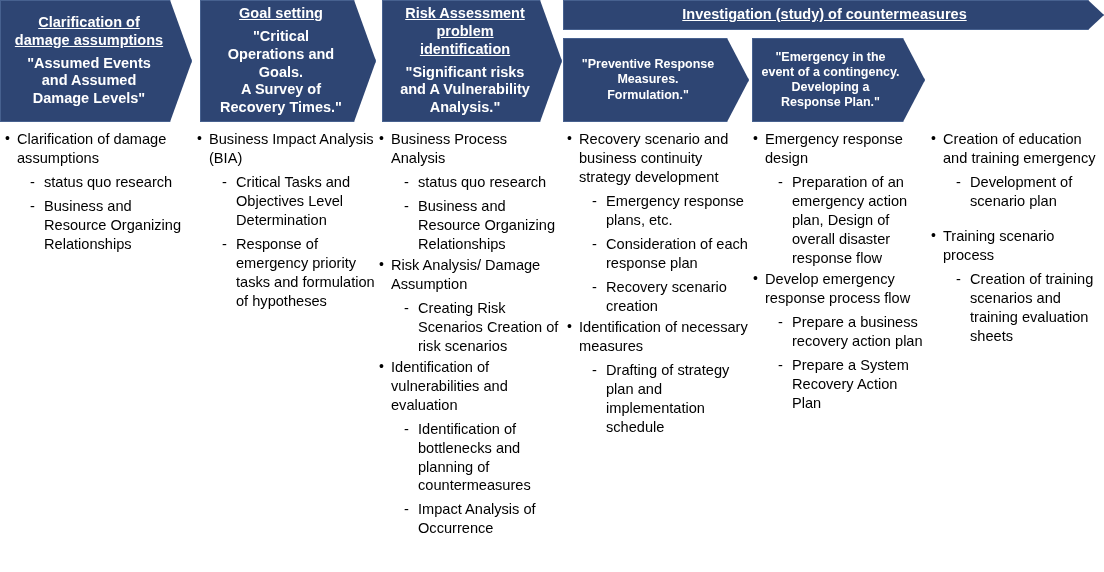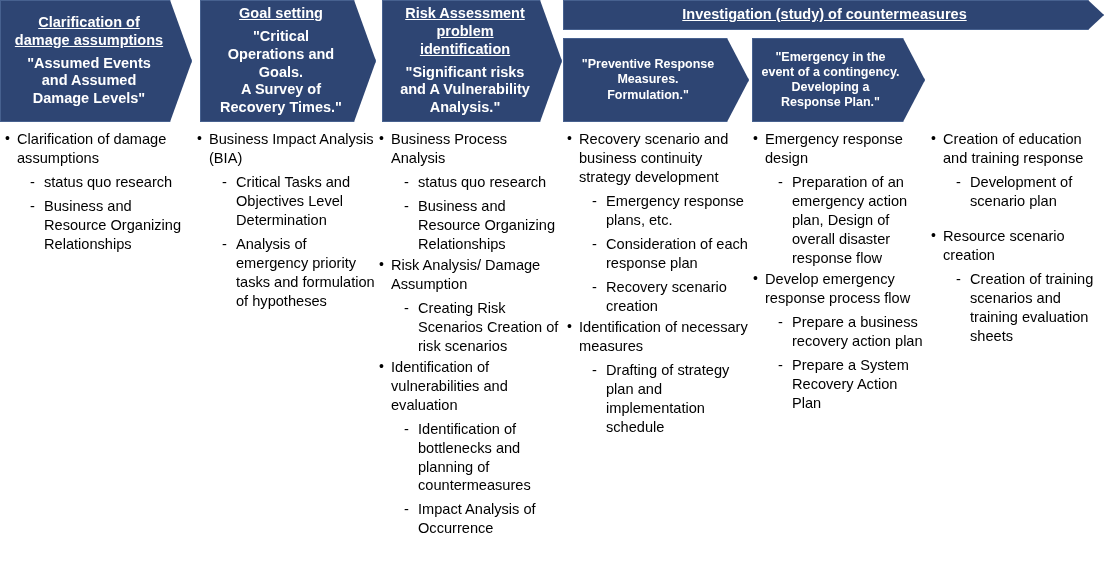--- a/index.html
+++ b/index.html
@@ -174,21 +174,21 @@
 
 <div class="cols">
   <div class="col" id="col-1">
       <div class="lvl1">Clarification of damage assumptions</div>
       <div class="lvl2">status quo research</div>
       <div class="lvl2">Business and Resource  Organizing Relationships</div>
     </div>
   <div class="col" id="col-2">
       <div class="lvl1">Business Impact Analysis (BIA)</div>
       <div class="lvl2">Critical Tasks and Objectives  Level Determination</div>
-      <div class="lvl2">Analysis of emergency priority tasks and formulation of hypotheses</div>
+      <div class="lvl2">Response of emergency priority tasks and formulation of hypotheses</div>
     </div>
   <div class="col" id="col-3">
       <div class="lvl1">Business Process Analysis</div>
       <div class="lvl2">status quo research</div>
       <div class="lvl2">Business and Resource  Organizing Relationships</div>
       <div class="lvl1">Risk Analysis/ Damage Assumption</div>
       <div class="lvl2">Creating Risk Scenarios  Creation of risk scenarios</div>
       <div class="lvl1">Identification of vulnerabilities and evaluation</div>
       <div class="lvl2">Identification of bottlenecks and planning of countermeasures</div>
       <div class="lvl2">Impact Analysis of Occurrence</div>
@@ -202,19 +202,19 @@
       <div class="lvl2">Drafting of strategy plan and implementation schedule</div>
     </div>
   <div class="col" id="col-5">
       <div class="lvl1">Emergency response design</div>
       <div class="lvl2">Preparation of an emergency action plan,  Design of overall disaster response flow</div>
       <div class="lvl1">Develop emergency response process flow</div>
       <div class="lvl2">Prepare a business recovery action plan</div>
       <div class="lvl2">Prepare a System Recovery Action Plan</div>
     </div>
   <div class="col" id="col-6">
-      <div class="lvl1">Creation of education and training response</div>
+      <div class="lvl1">Creation of education and training emergency</div>
       <div class="lvl2">Development of scenario plan</div>
       <div class="gap"></div>
-      <div class="lvl1">Resource scenario creation</div>
+      <div class="lvl1">Training scenario process</div>
       <div class="lvl2">Creation of training scenarios and training evaluation sheets</div>
     </div>
 </div>
 
 </body></html>

